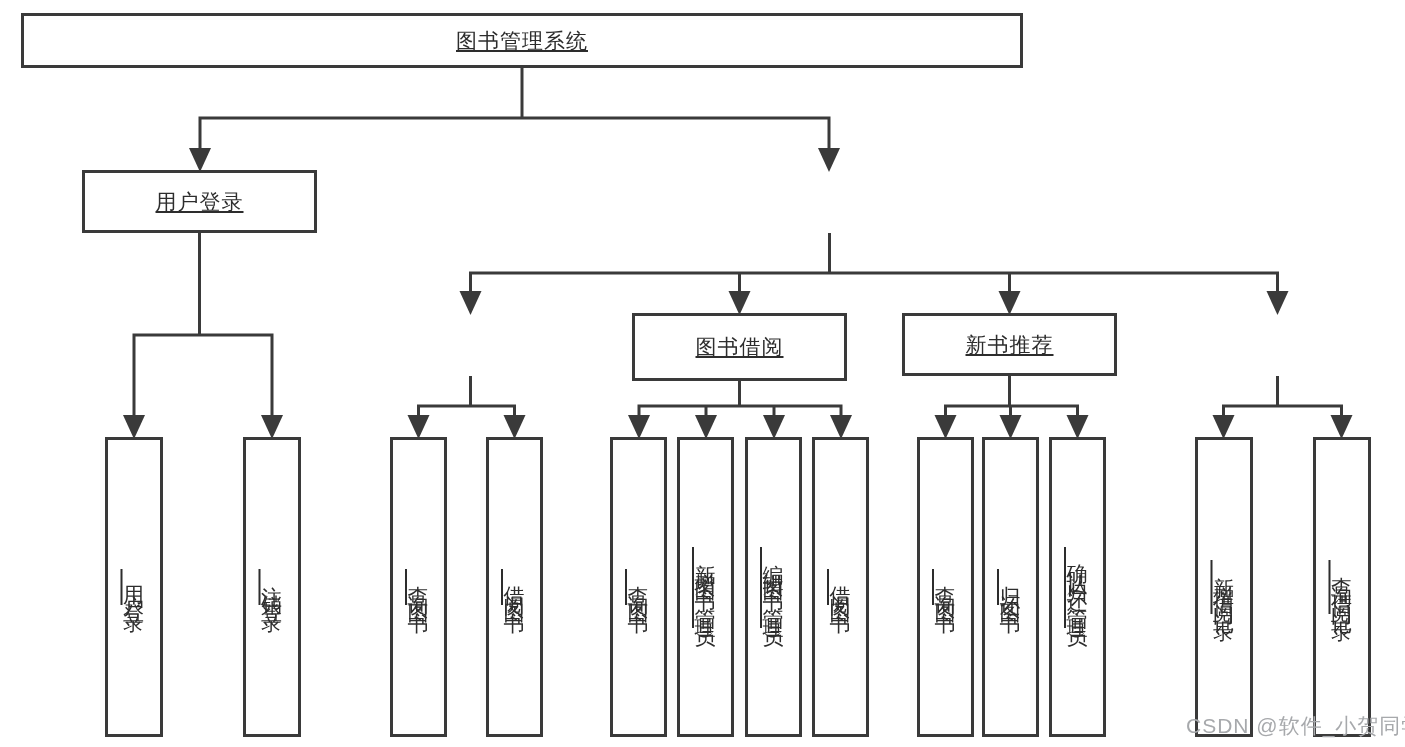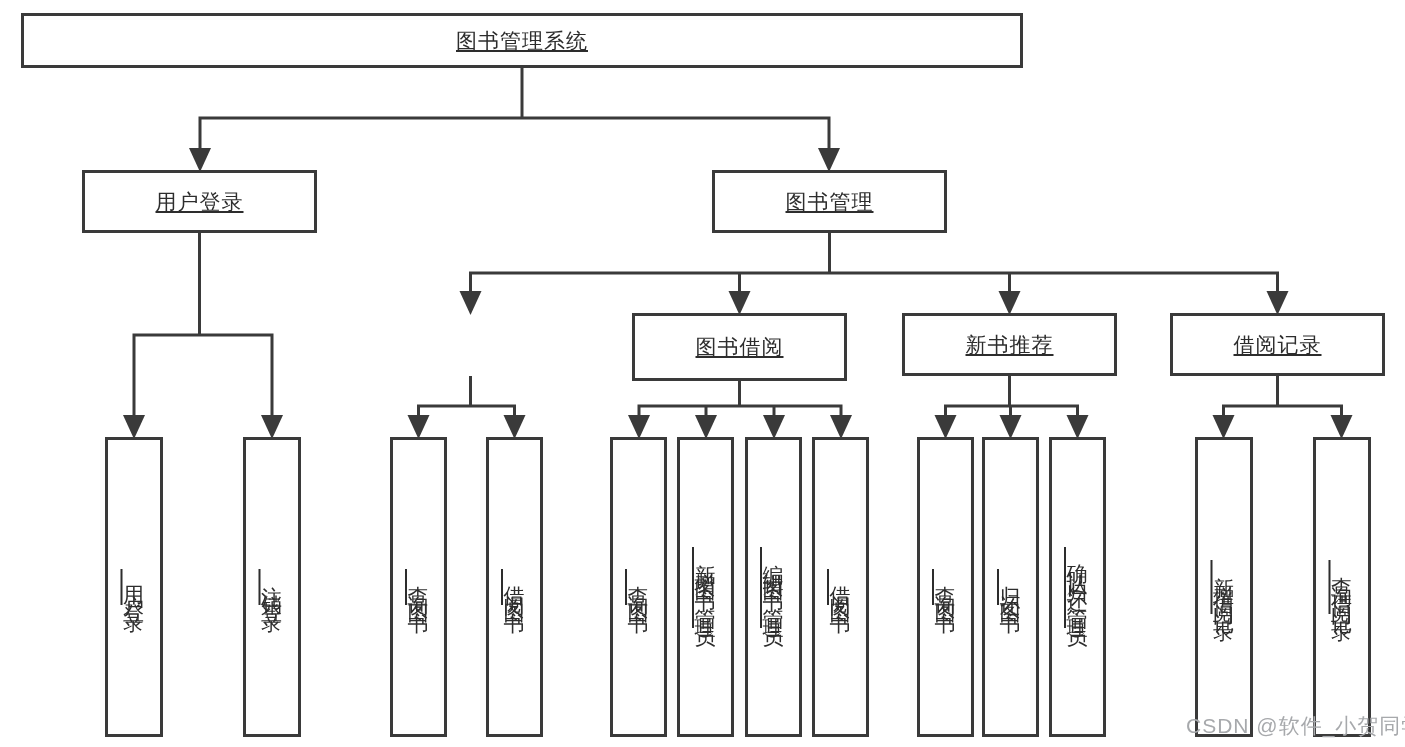--- a/index.html
+++ b/index.html
@@ -118,32 +118,26 @@
     <polygon points="1341.5,439 1330.5,415 1352.5,415"></polygon>
   </svg>
 
   <div class="node" style="left:21px; top:13px; width:1002px; height:55px;">
     <span>图书管理系统</span>
   </div>
 
   <div class="node" style="left:82px; top:170px; width:235px; height:63px;">
     <span>用户登录</span>
   </div>
-  <div class="node" style="left:712px; top:170px; width:235px; height:63px;">
-    <span>图书管理</span>
-  </div>
 
   <div class="node" style="left:632px; top:313px; width:215px; height:68px;">
     <span>图书借阅</span>
   </div>
   <div class="node" style="left:902px; top:313px; width:215px; height:63px;">
     <span>新书推荐</span>
-  </div>
-  <div class="node" style="left:1170px; top:313px; width:215px; height:63px;">
-    <span>借阅记录</span>
   </div>
 
   <div class="node leaf" style="left:105px; top:437px; width:58px; height:300px;">
     <span>用户登录</span>
   </div>
   <div class="node leaf" style="left:243px; top:437px; width:58px; height:300px;">
     <span>注销登录</span>
   </div>
 
   <div class="node leaf" style="left:390px; top:437px; width:57px; height:300px;">

